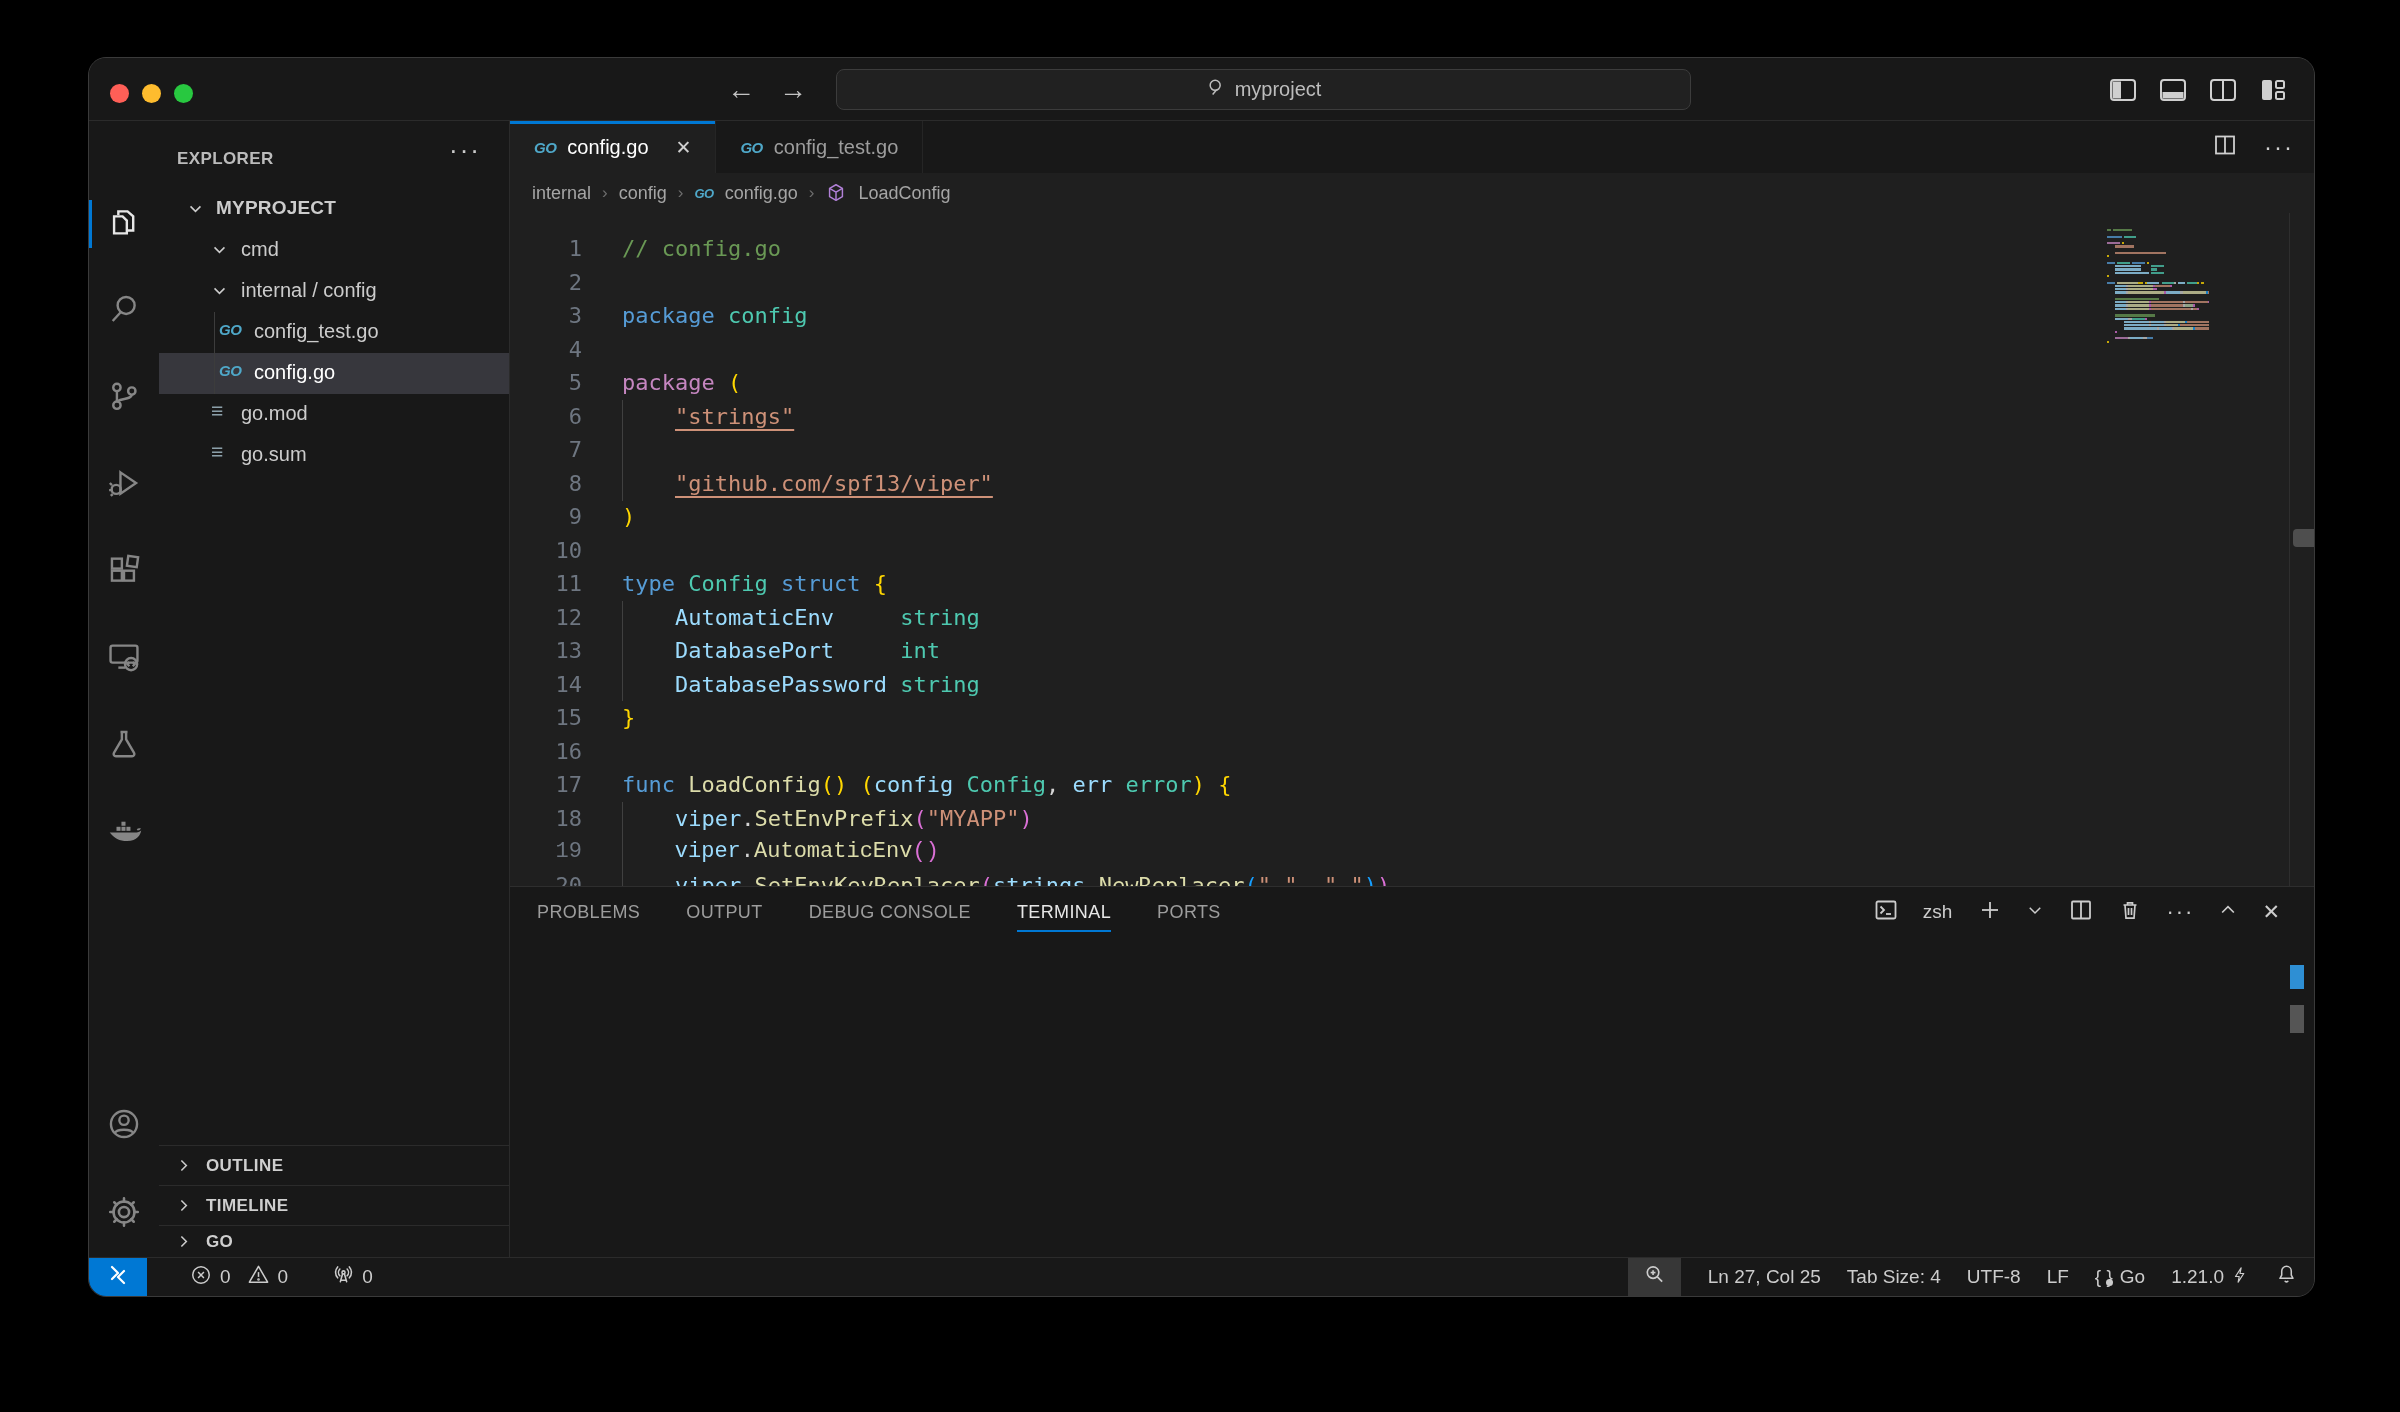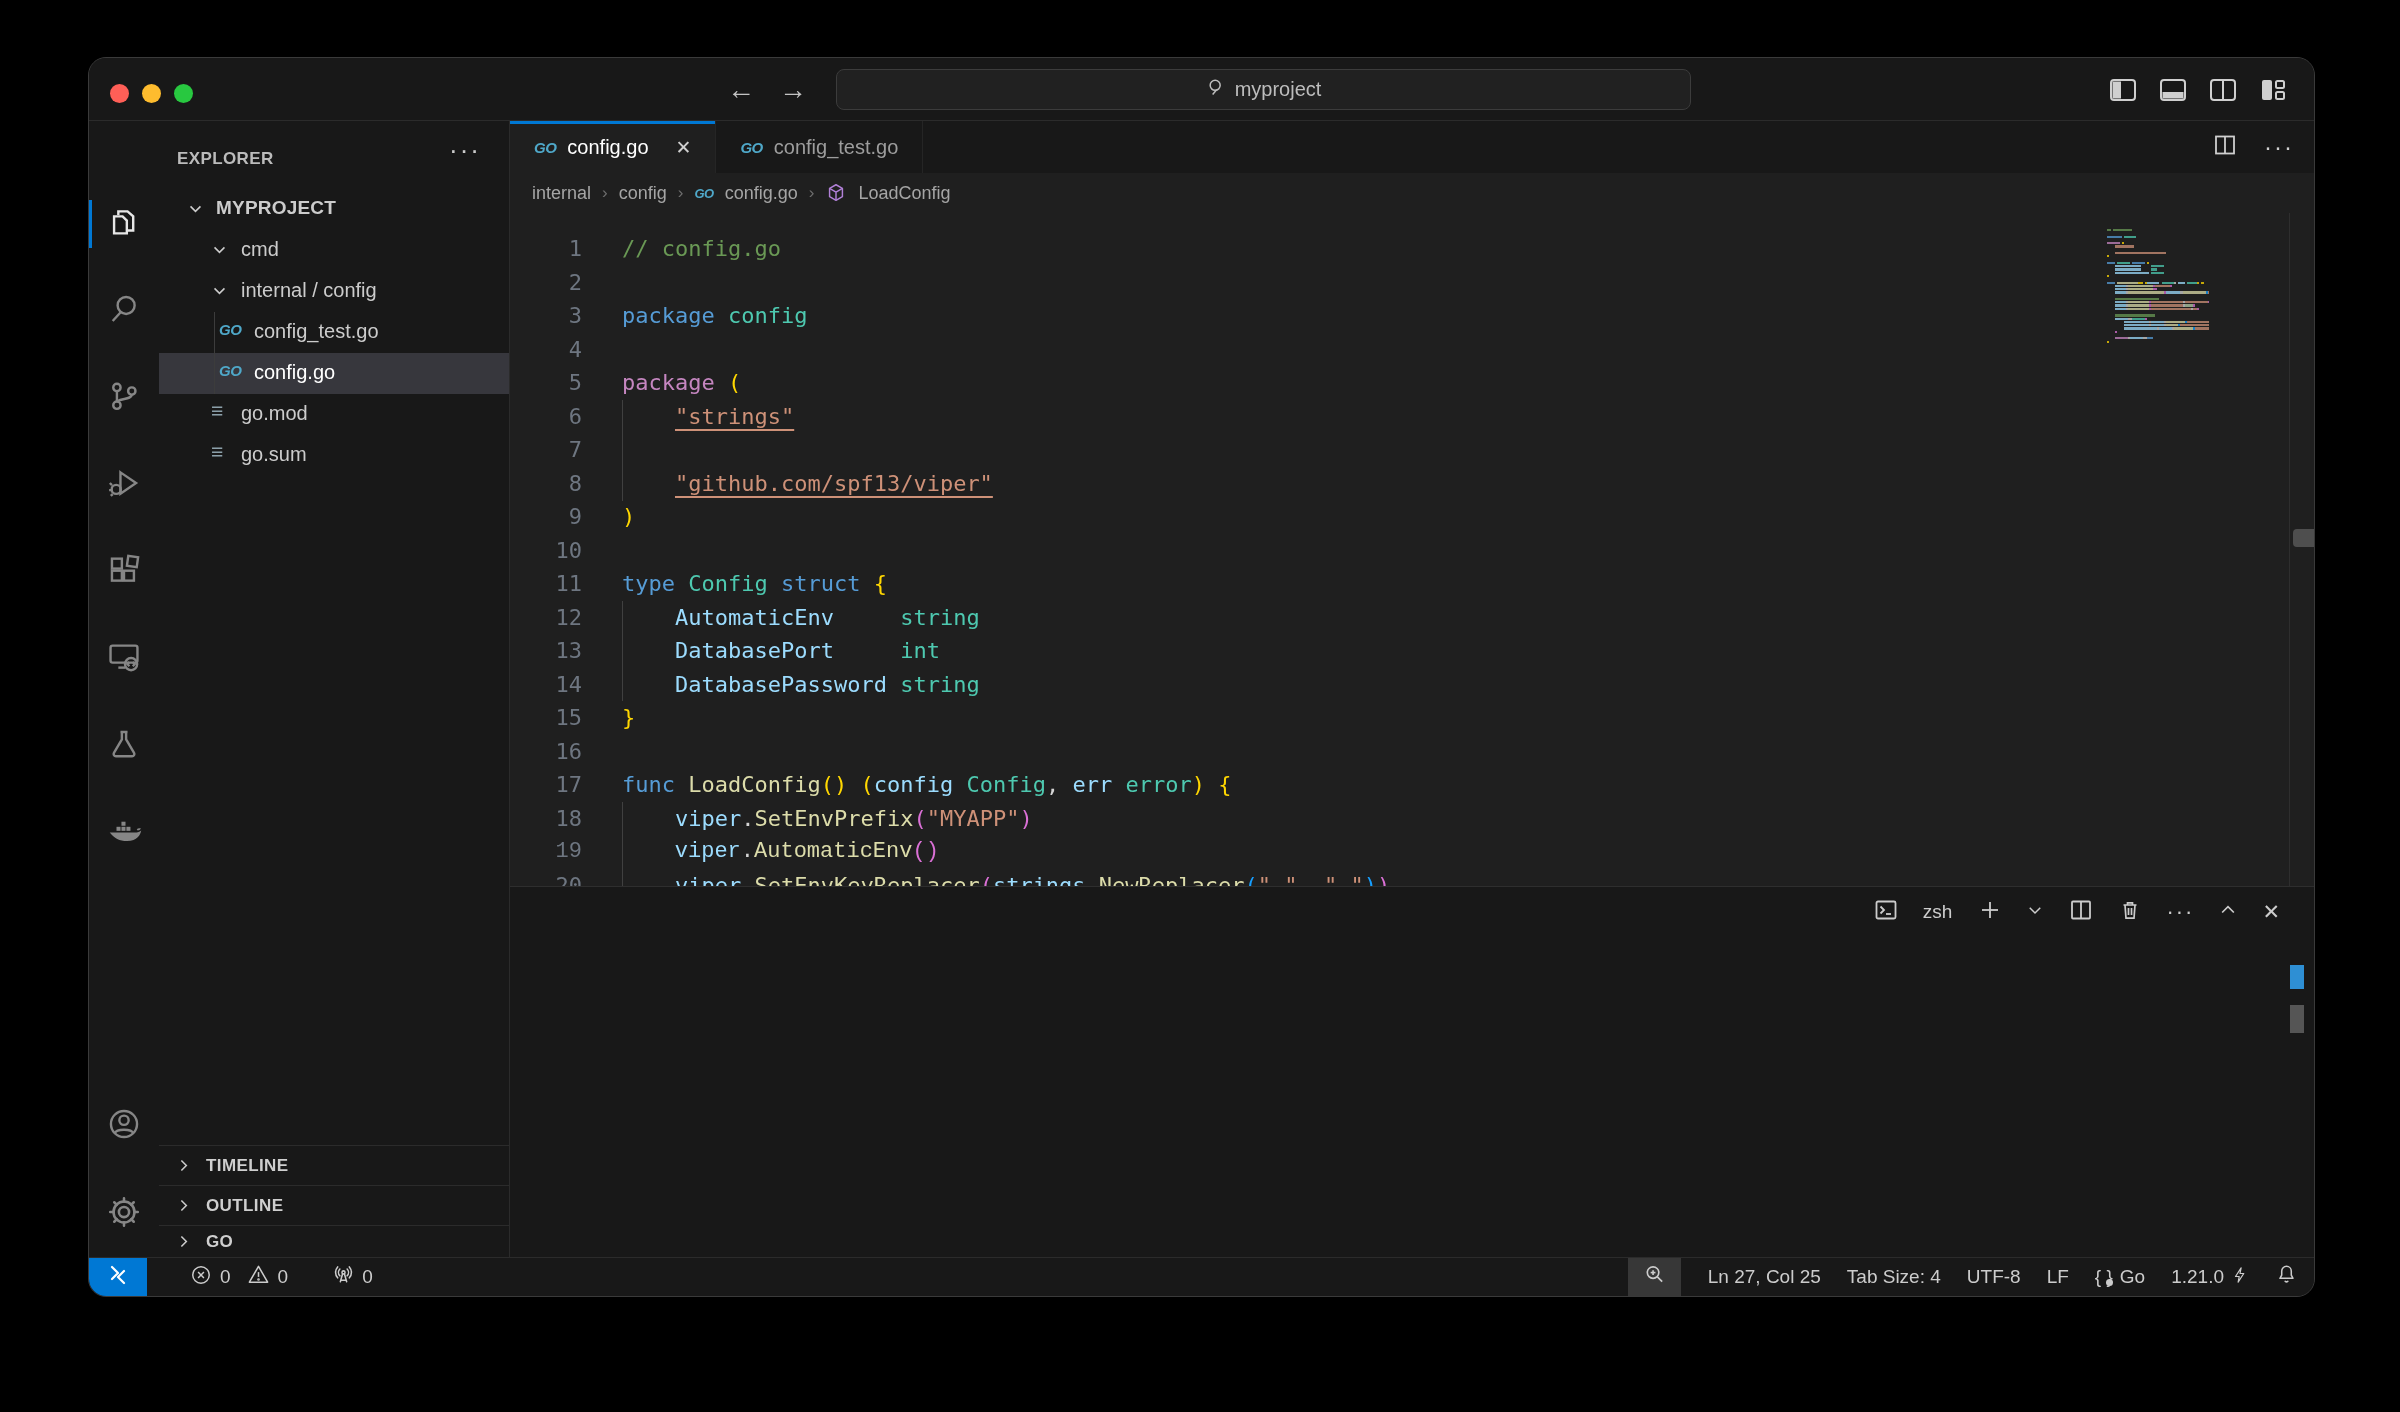--- a/index.html
+++ b/index.html
@@ -314,29 +314,29 @@
           </div>
         </div>
     <div class="indent-guide-tree"></div>
     <div class="sb-sections">
           <div class="sb-sec" style="height: 40px;">
             <span style="display:flex">
               <svg width="17" height="17" viewBox="0 0 24 24" fill="none" stroke="#cccccc" stroke-width="2.2">
                 <polyline points="9,5 16,12 9,19"></polyline>
               </svg>
             </span>
-            <span>TIMELINE</span>
+            <span>OUTLINE</span>
           </div>
           <div class="sb-sec" style="height: 40px;">
             <span style="display:flex">
               <svg width="17" height="17" viewBox="0 0 24 24" fill="none" stroke="#cccccc" stroke-width="2.2">
                 <polyline points="9,5 16,12 9,19"></polyline>
               </svg>
             </span>
-            <span>OUTLINE</span>
+            <span>TIMELINE</span>
           </div>
           <div class="sb-sec" style="height: 32px;">
             <span style="display:flex">
               <svg width="17" height="17" viewBox="0 0 24 24" fill="none" stroke="#cccccc" stroke-width="2.2">
                 <polyline points="9,5 16,12 9,19"></polyline>
               </svg>
             </span>
             <span>GO</span>
           </div>
         </div>
@@ -443,20 +443,27 @@
             <div class="mrow"><span style="width: 8.4px;"></span><span style="width: 2.1px; background: rgb(218, 112, 214); opacity: 0.75;"></span></div>
             <div class="mrow"></div>
             <div class="mrow"><span style="width: 8.4px;"></span><span style="width: 12.6px; background: rgb(197, 134, 192); opacity: 0.75;"></span><span style="width: 2.1px; background: rgb(212, 212, 212); opacity: 0.75;"></span><span style="width: 12.6px; background: rgb(156, 220, 254); opacity: 0.75;"></span><span style="width: 4.2px; background: rgb(212, 212, 212); opacity: 0.75;"></span><span style="width: 6.3px; background: rgb(86, 156, 214); opacity: 0.75;"></span></div>
             <div class="mrow"><span style="width: 2.1px; background: rgb(255, 215, 0); opacity: 0.75;"></span></div>
           </div>
       <div class="ov-line"></div>
       <div class="ed-slider"></div>
     </div>
 
     <div class="panel">
+      <div class="panel-tabs">
+            <div class="ptab">PROBLEMS</div>
+            <div class="ptab">OUTPUT</div>
+            <div class="ptab">DEBUG CONSOLE</div>
+            <div class="ptab active">TERMINAL</div>
+            <div class="ptab">PORTS</div>
+          </div>
       <div class="panel-actions">
         <span>
           <svg width="26" height="24" viewBox="0 0 24 24" fill="none" stroke="#cccccc" stroke-width="1.8">
             <rect x="2.5" y="3.5" width="19" height="17" rx="1.5"></rect>
                 <path d="M6.5 8.5l3.5 3.5-3.5 3.5"></path>
                 <line x1="12" y1="16" x2="17" y2="16"></line>
           </svg>
         </span>
         <span class="shell">zsh</span>
         <span>

